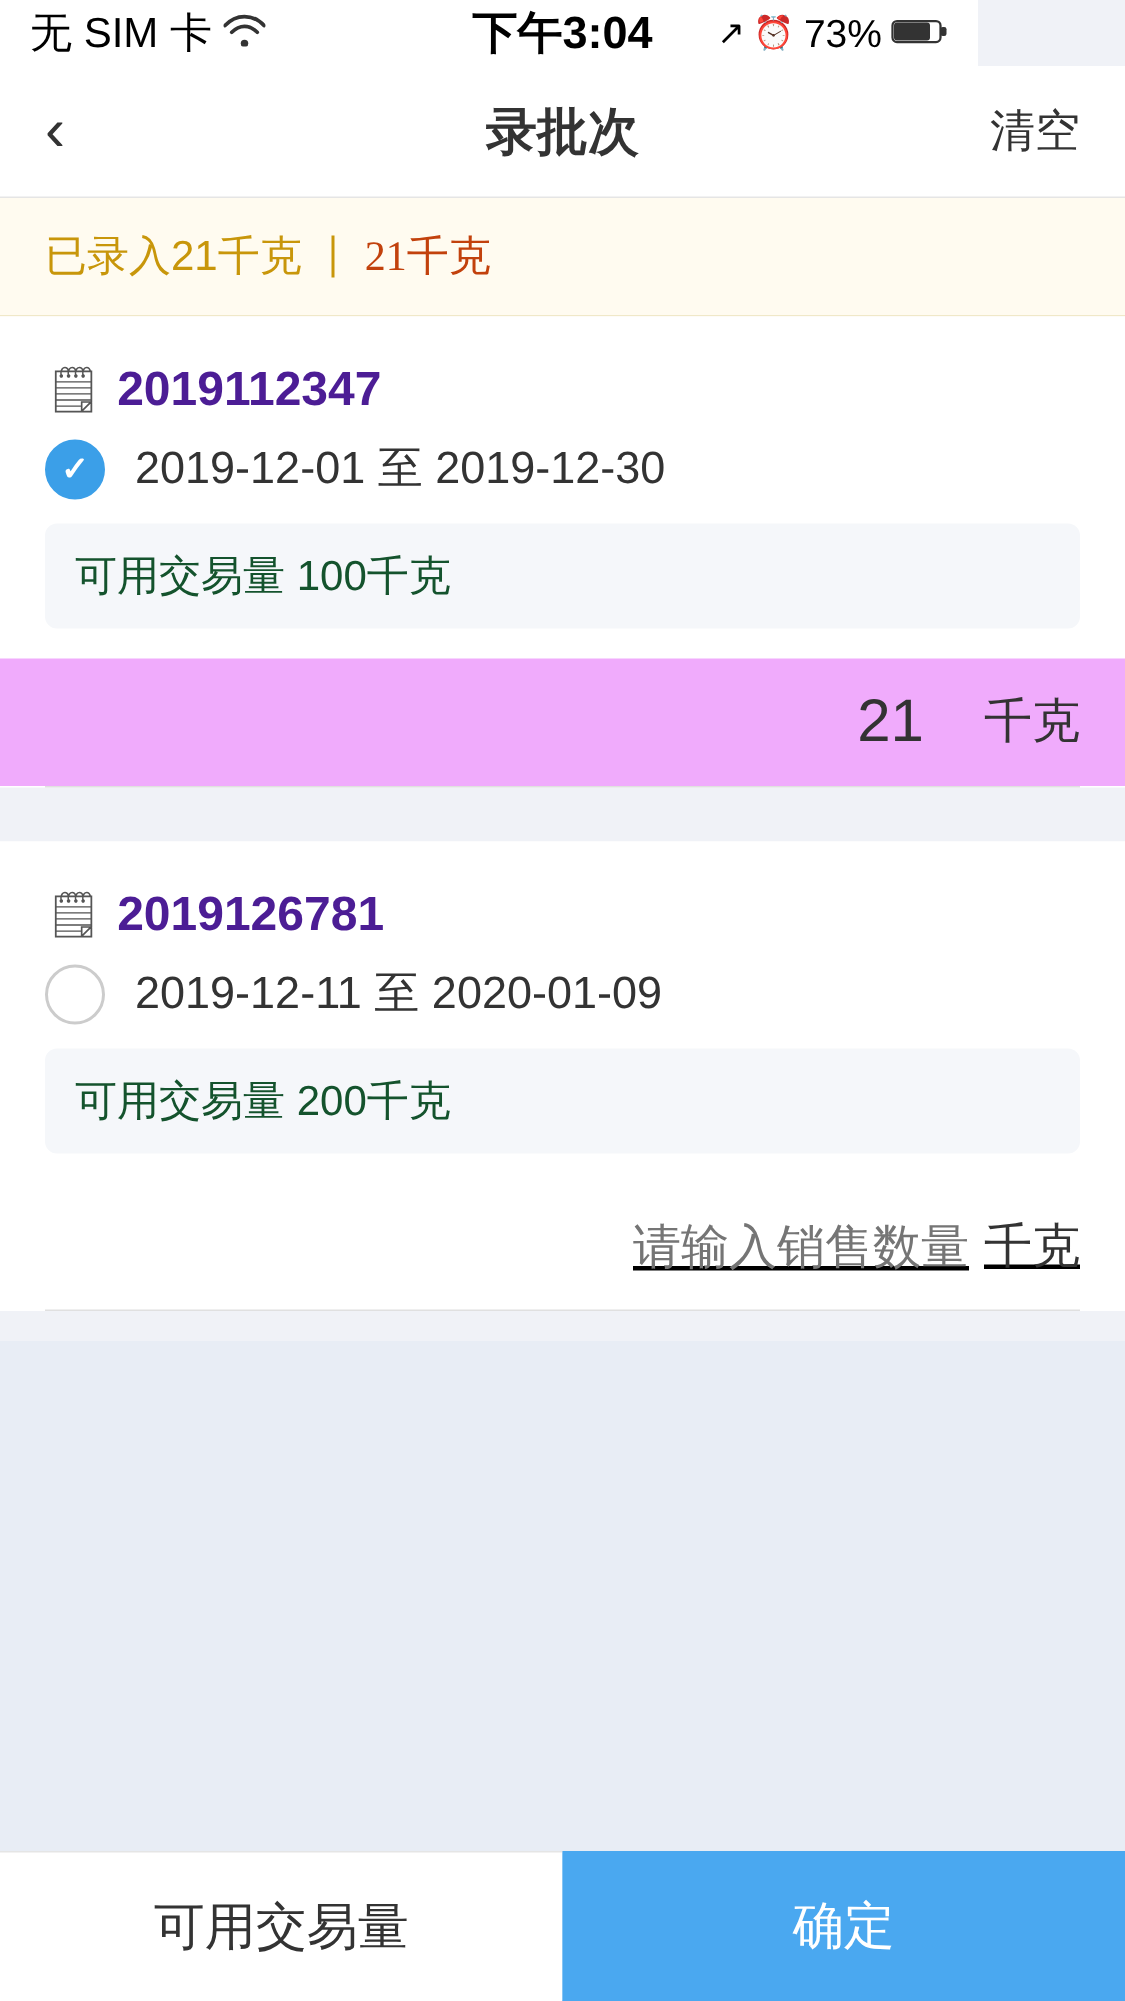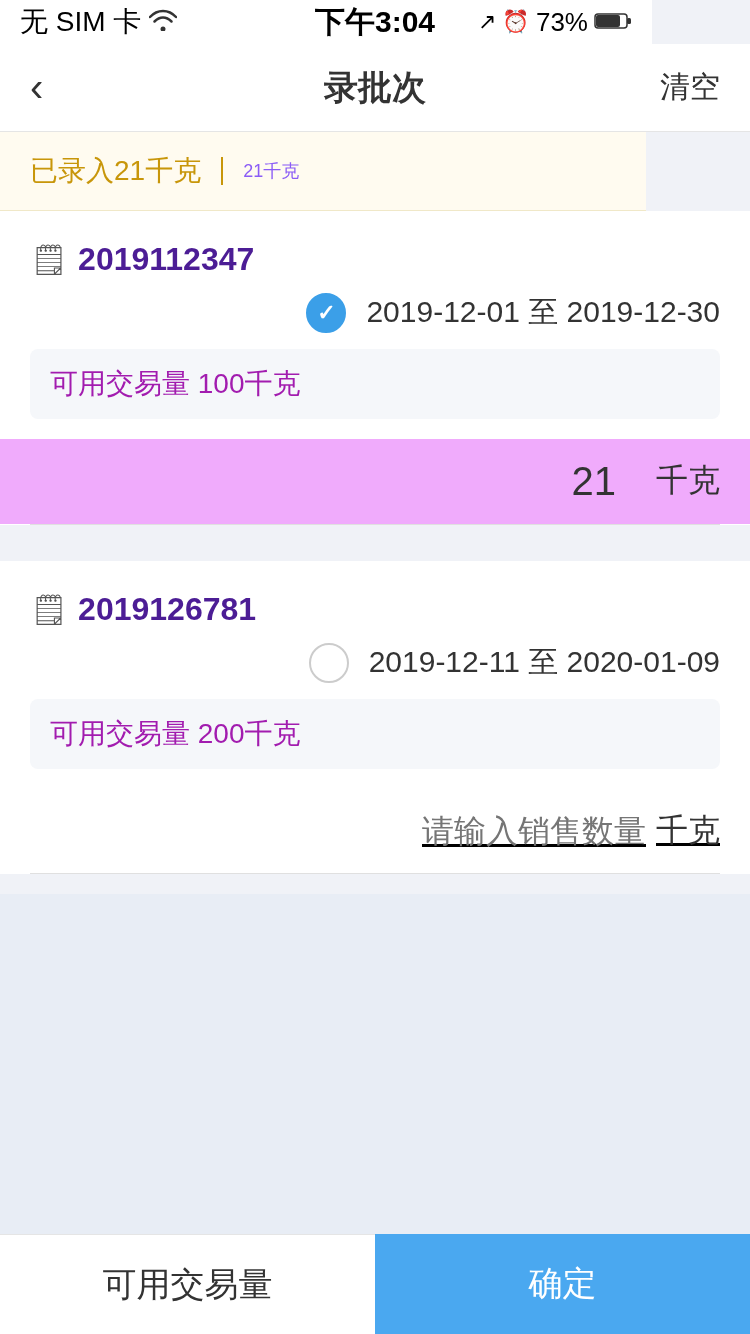--- a/index.html
+++ b/index.html
@@ -67,40 +67,41 @@
       color: #333;
     }
     .nav-action {
       font-size: 30px;
       color: #333;
       cursor: pointer;
     }
 
     
     .info-banner {
-      width: 646px;
+      width: 750px;
       background: #fffbf0;
       padding: 20px 30px;
       display: flex;
       align-items: center;
       gap: 20px;
       border-bottom: 1px solid #f0e8c8;
     }
     .info-label {
       font-size: 28px;
       color: #c8960a;
     }
     .info-divider {
       width: 2px;
       height: 28px;
       background: #c8960a;
     }
     .info-value {
-      font-size: 18px;
-      color: #8b5cf6;
+      font-size: 28px;
+      color: #c2410c;
+      font-family: Liberation Serif, serif;
     }
 
     
     .card {
       width: 750px;
       background: #fff;
       margin-bottom: 0;
     }
 
     
@@ -123,21 +124,20 @@
     .batch-id {
       font-size: 32px;
       font-weight: 600;
       color: #4c1d95;
     }
     .batch-date-row {
       display: flex;
       align-items: center;
       gap: 20px;
       margin-bottom: 16px;
-      justify-content: flex-end;
     }
     .radio-circle {
       width: 40px;
       height: 40px;
       border-radius: 50%;
       border: 2px solid #ccc;
       background: #fff;
       flex-shrink: 0;
     }
     .radio-circle.checked {
@@ -159,21 +159,21 @@
     }
     .avail-box {
       background: #f5f7fa;
       border-radius: 8px;
       padding: 16px 20px;
       margin-bottom: 20px;
       margin-left: 0;
     }
     .avail-text {
       font-size: 28px;
-      color: #a21caf;
+      color: #14532d;
       text-align: right;
     }
 
     
     .qty-row {
       display: flex;
       justify-content: flex-end;
       padding: 20px 30px;
       background: #f0abfc;
       gap: 10px;

